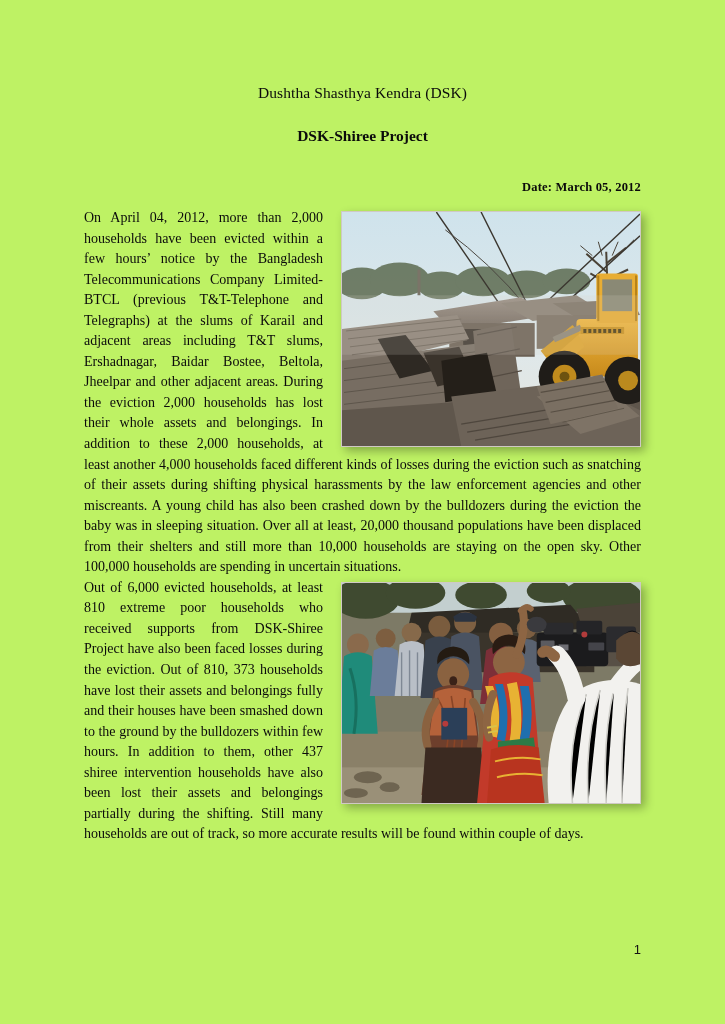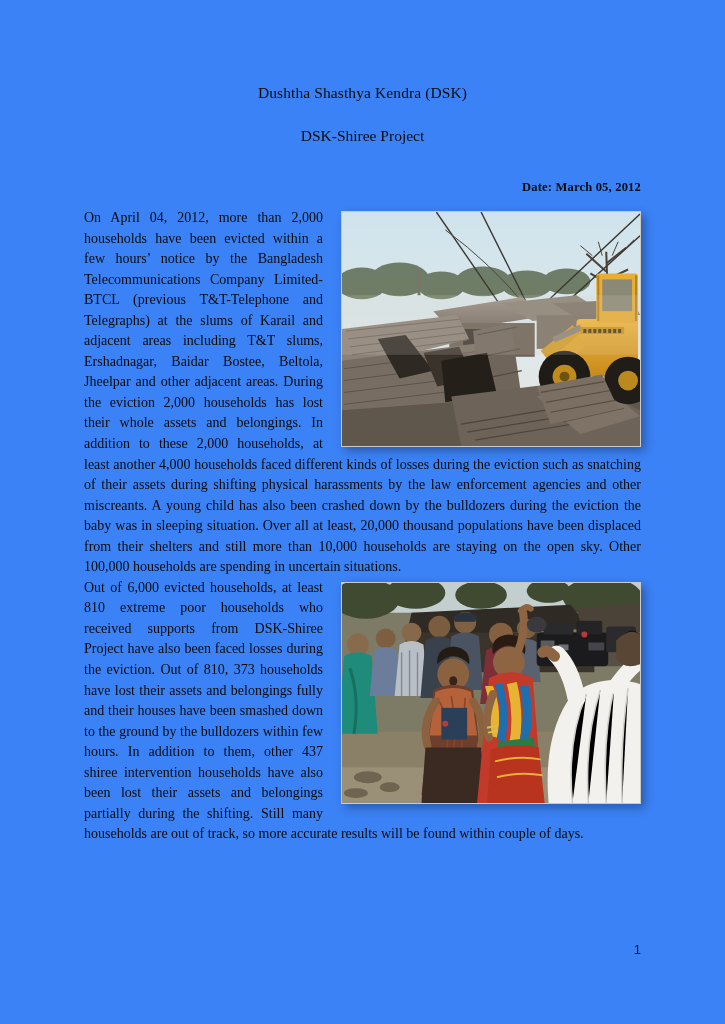--- a/index.html
+++ b/index.html
@@ -4,21 +4,21 @@
 <style>
   html, body {
     margin: 0;
     padding: 0;
     background: #ffffff;
   }
   .page {
     position: relative;
     width: 725px;
     height: 1024px;
-    background: #3b82f6;
+    background: #bef264;
     font-family: "Liberation Serif", "DejaVu Serif", serif;
     color: #0b0b0b;
     overflow: hidden;
     box-sizing: border-box;
     padding-left: 8px;
   }
 
   
   .header {
     position: absolute;
@@ -29,20 +29,21 @@
   }
   .org-name {
     font-size: 15.5px;
     line-height: 1.2;
     letter-spacing: 0.1px;
   }
   .project-name {
     font-size: 15.5px;
     line-height: 1.2;
     margin-top: 24px;
+    font-weight: bold;
   }
   .report-title {
     font-size: 15.5px;
     font-weight: bold;
     line-height: 1.2;
     margin-top: 24px;
   }
   .date-line {
     position: absolute;
     left: 84px;

